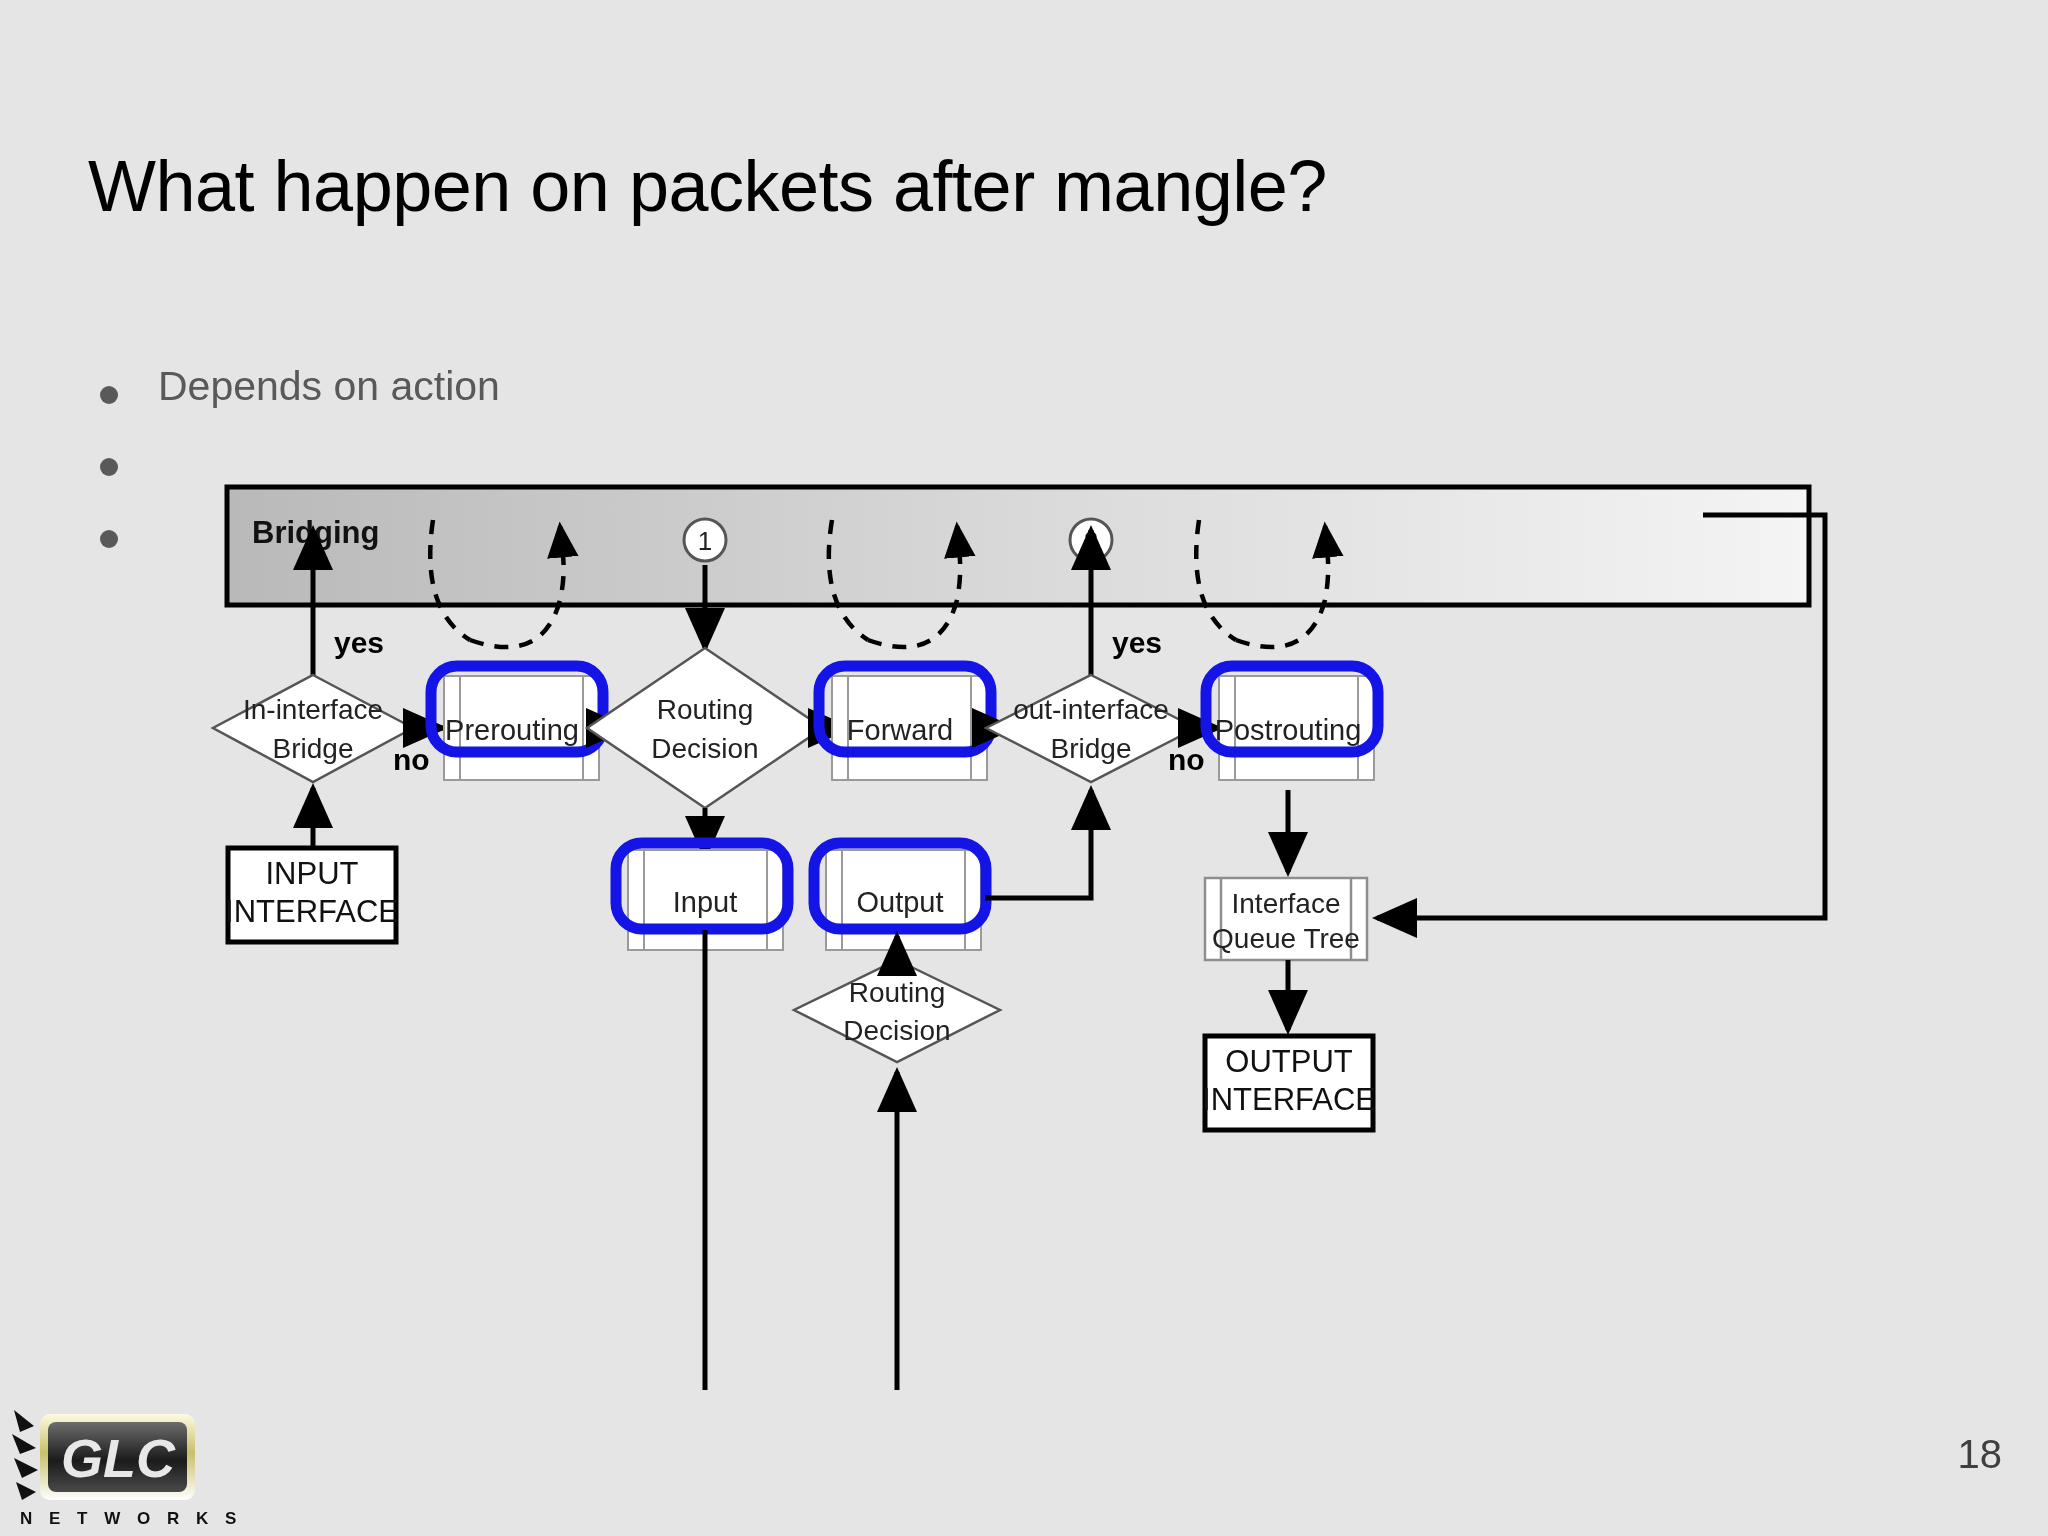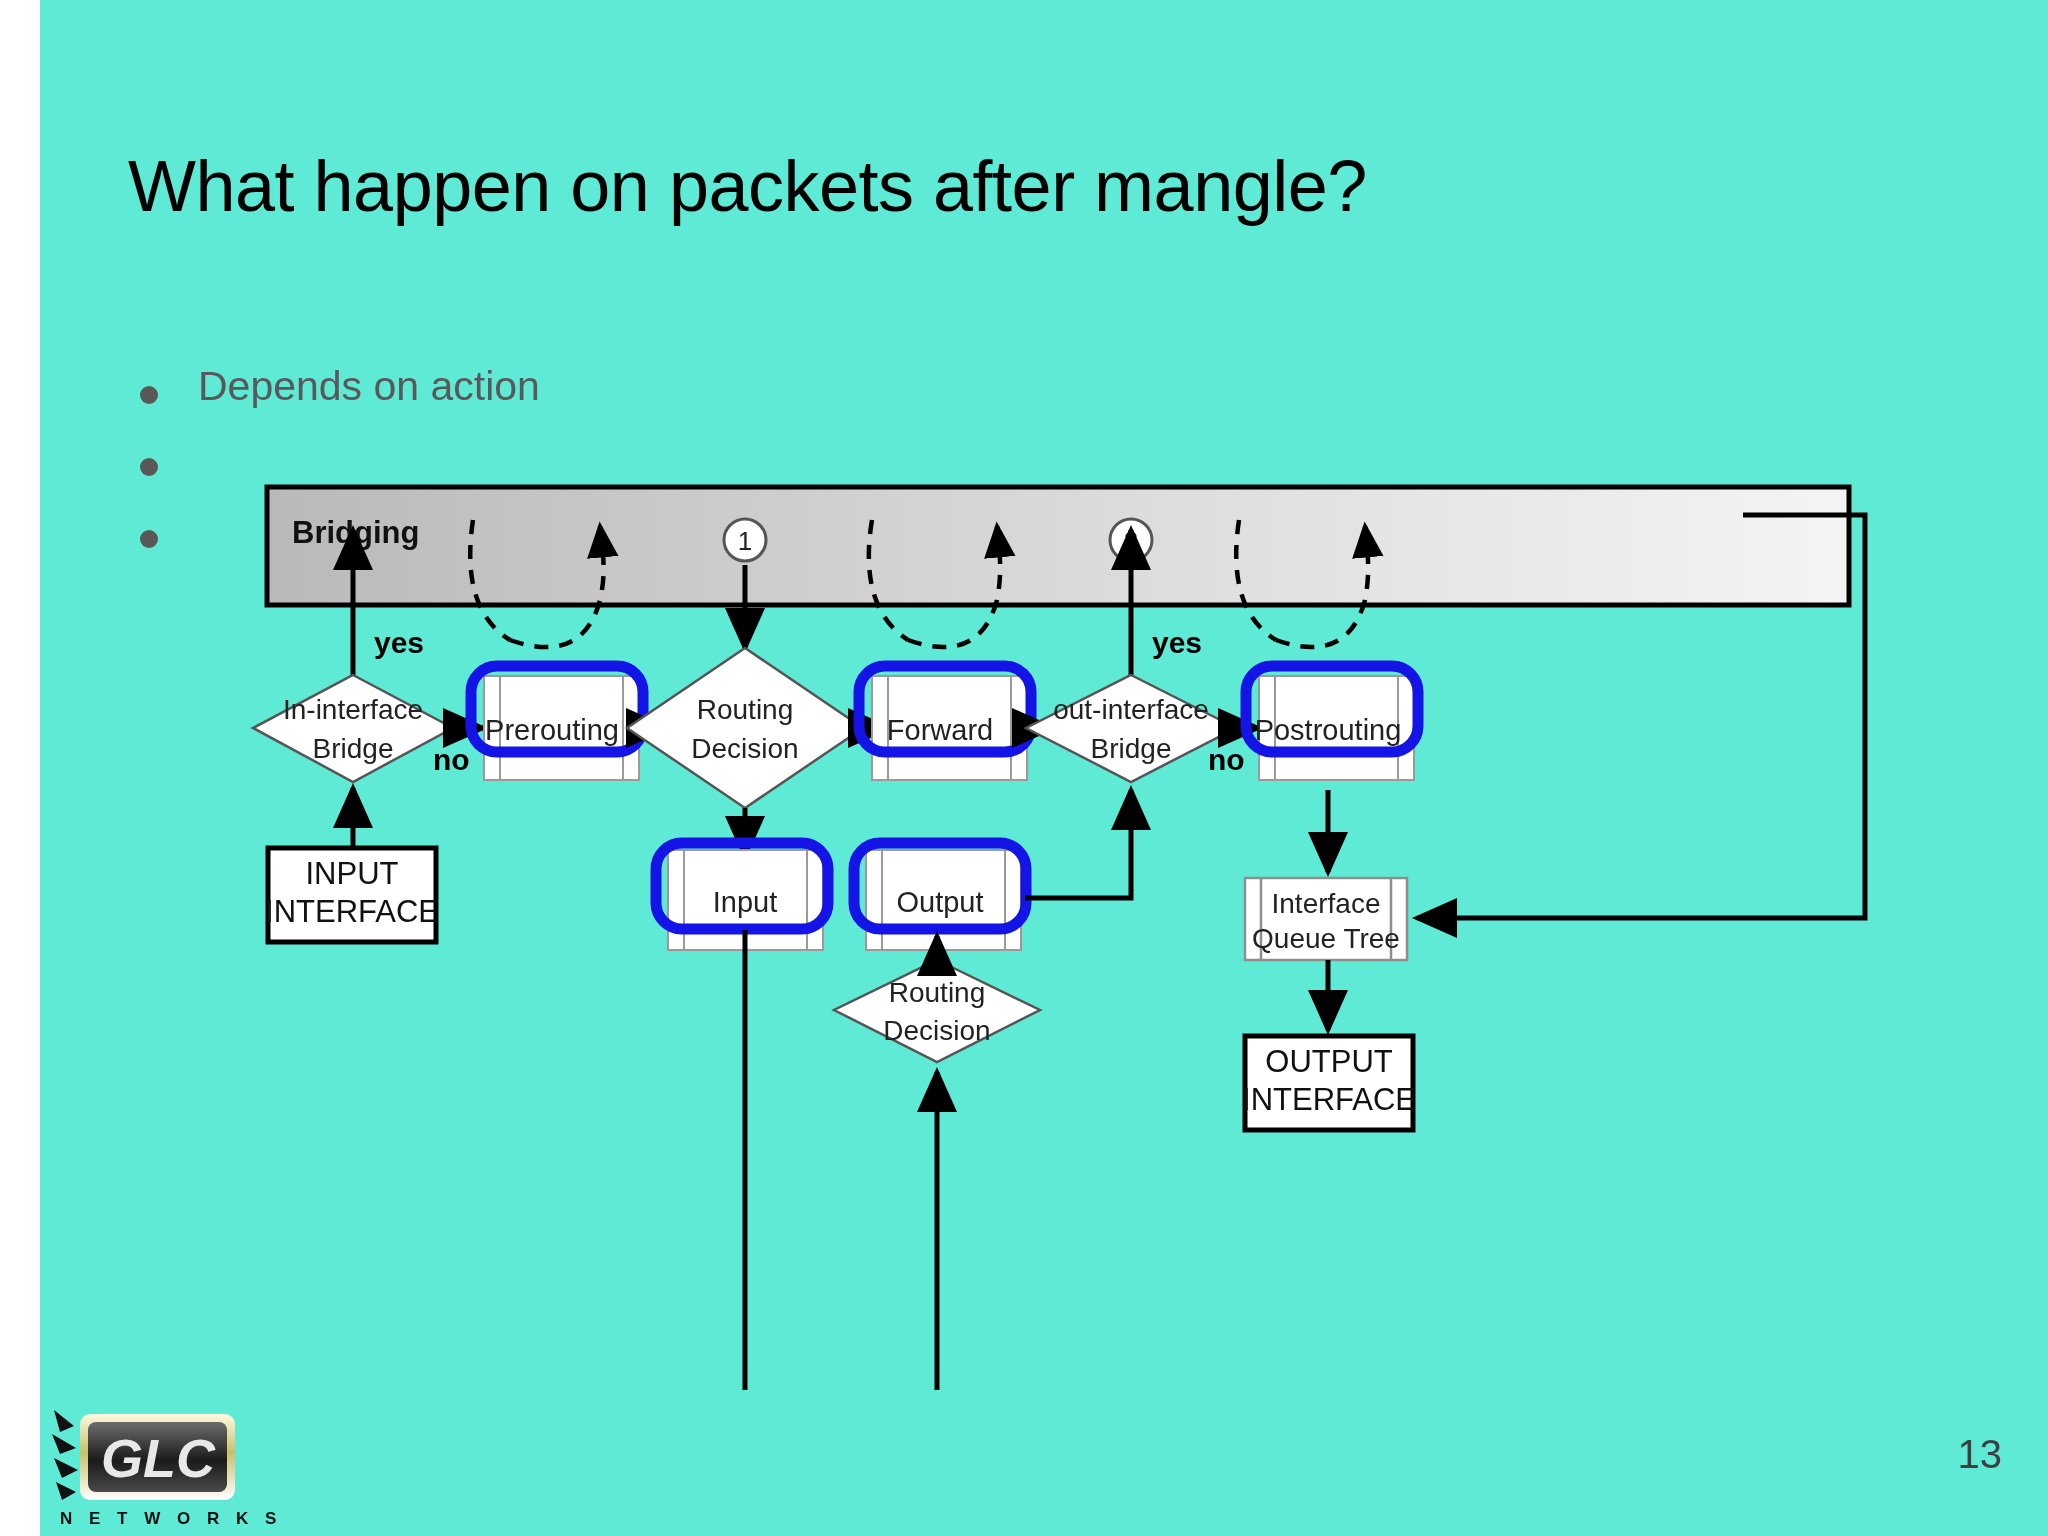--- a/index.html
+++ b/index.html
@@ -1,20 +1,20 @@
 <!DOCTYPE html>
 <html><head>
 <meta charset="utf-8">
 <style>
   html,body{margin:0;padding:0;background:#ffffff;}
   body{
     width:2048px;height:1536px;position:relative;overflow:hidden;
     font-family:"Liberation Sans","DejaVu Sans",sans-serif;
   }
-  .slide{position:absolute;inset:0;background:#5eead4;margin-left:40px;}
+  .slide{position:absolute;inset:0;background:#e5e5e5;}
 
   
   #page-title{
     position:absolute;left:88px;top:150px;
     font-size:72px;line-height:1;color:#000;font-weight:400;
     letter-spacing:-0.5px;white-space:nowrap;
   }
 
   
   #bullet-list{position:absolute;left:100px;top:360px;width:1800px;}
@@ -252,15 +252,15 @@
       </g>
       <g>
         <rect x="32" y="22" width="155" height="86" rx="10" fill="url(#gold)"></rect>
         <rect x="40" y="30" width="139" height="70" rx="8" fill="url(#blk)"></rect>
         <text x="110" y="85" text-anchor="middle" font-family="Liberation Sans, sans-serif" font-size="54" font-weight="bold" font-style="italic" fill="#e8e8e8">GLC</text>
       </g>
       <text x="12" y="132" font-family="Liberation Sans, sans-serif" font-size="17" font-weight="bold" letter-spacing="6" fill="#111">N E T W O R K S</text>
     </svg>
   </div>
 
-  <div id="slide-number">13</div>
+  <div id="slide-number">18</div>
 
 </div>
 
 </body></html>

